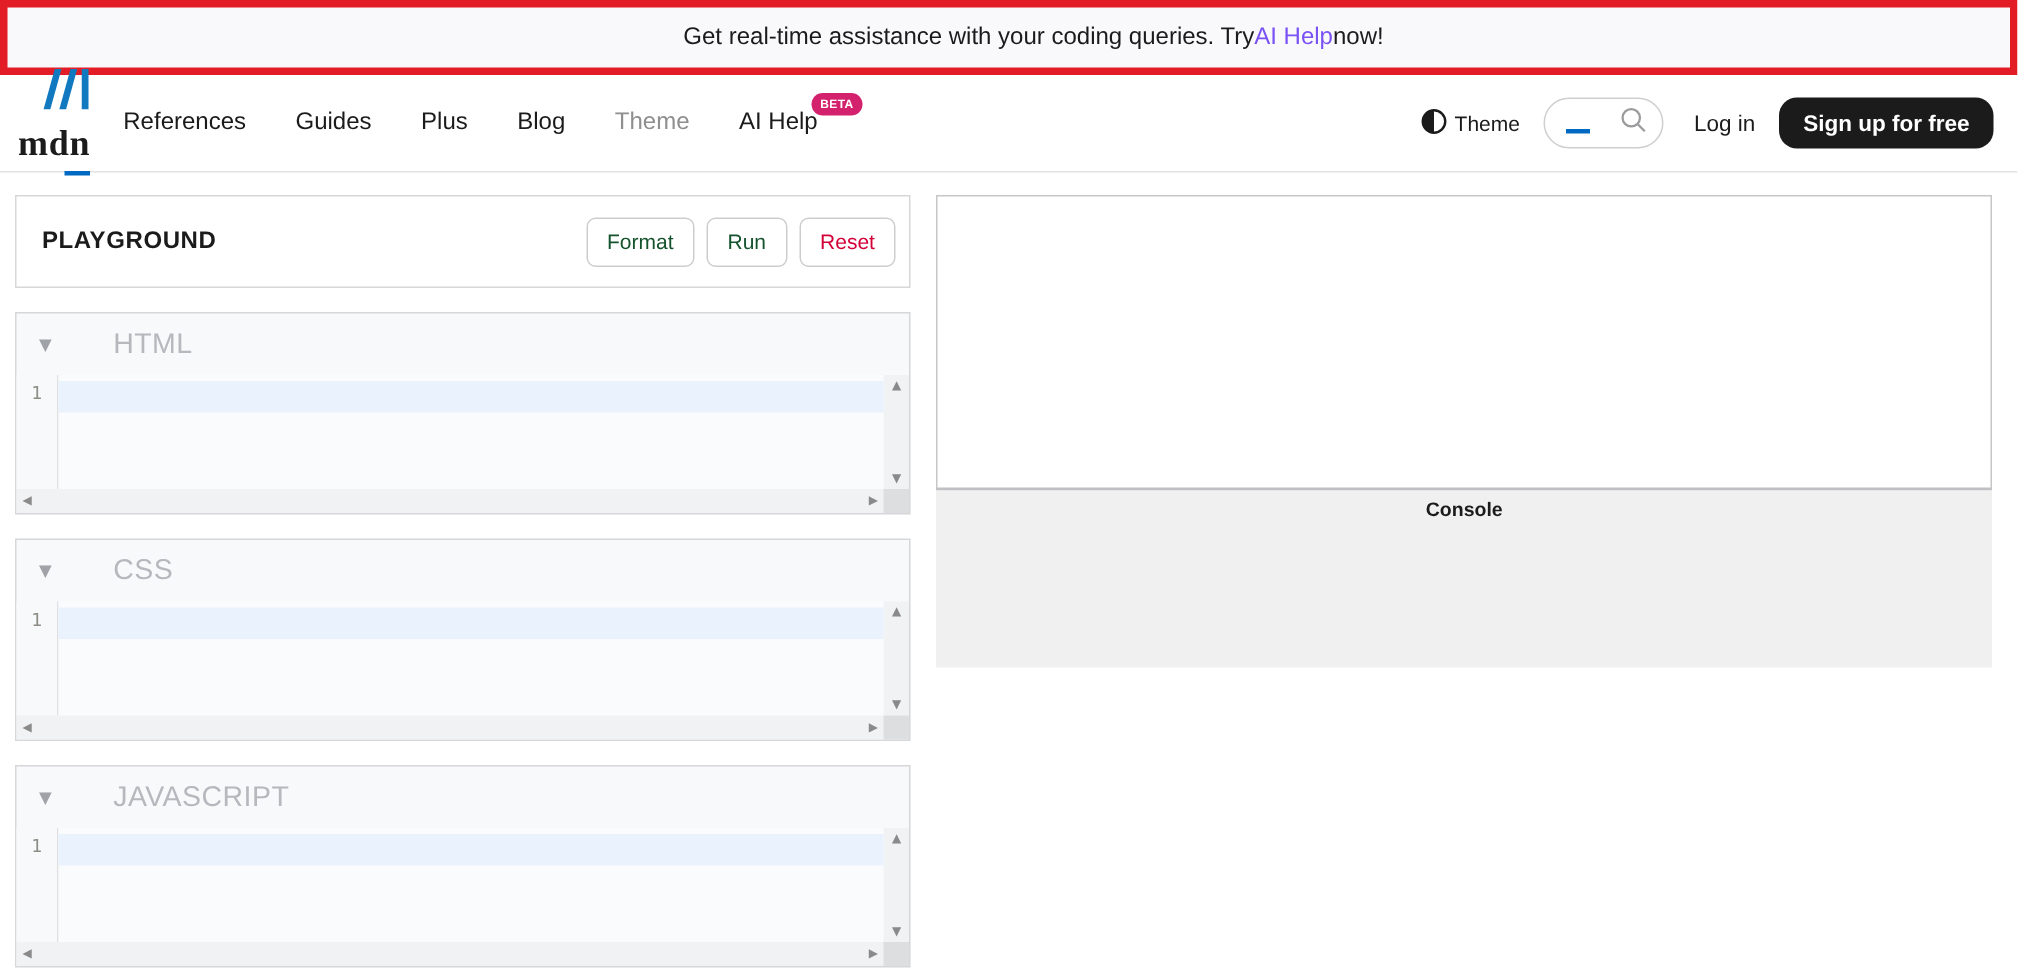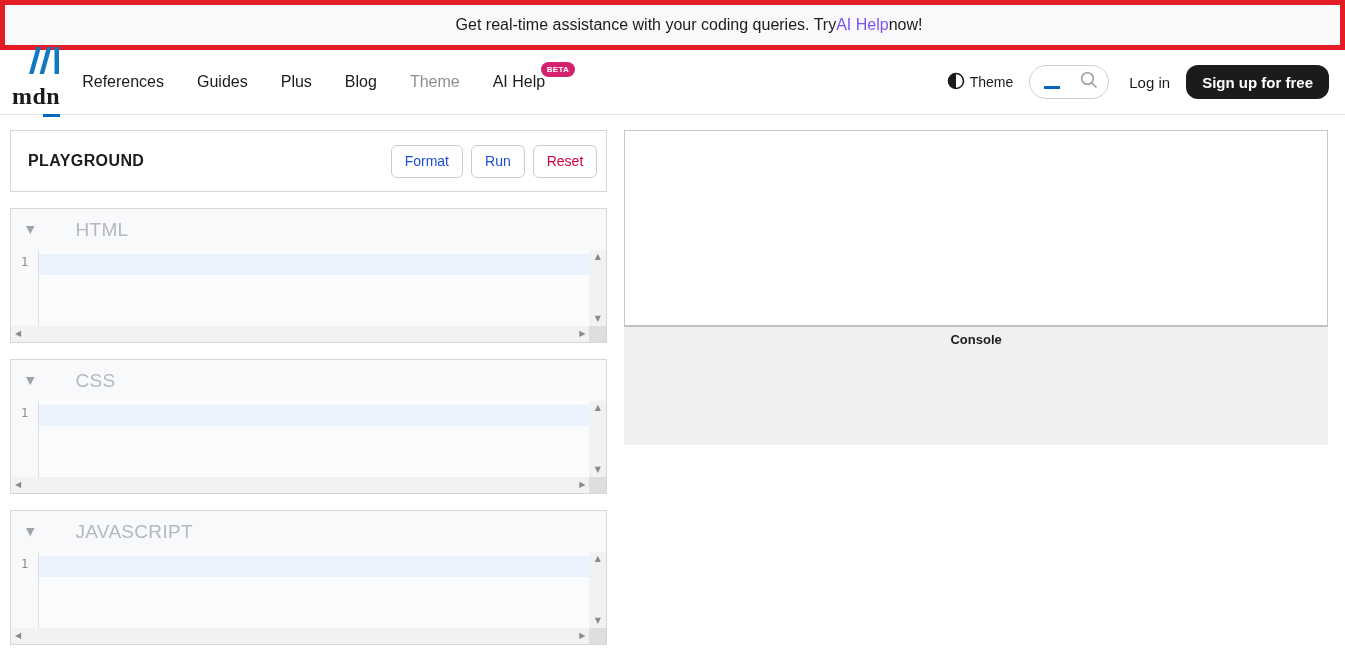--- a/index.html
+++ b/index.html
@@ -42,21 +42,21 @@
   .left-col { width: 651px; }
   .right-col { width: 767px; }
 
   
   .toolbar { border: 1px solid #d7d7d9; background: #fff; height: 62px;
     display: flex; align-items: center; justify-content: space-between;
     padding: 0 9px 0 17px; margin-bottom: 16px; }
   .toolbar-title { font-size: 16px; font-weight: bold; letter-spacing: 0.4px; }
   .toolbar-actions { display: flex; gap: 8px; }
   .tb-btn { background: #fff; border: 1px solid #cdcdcf; border-radius: 6px;
-    height: 33px; padding: 0 13px; font-size: 14px; color: #1d4ed8;
+    height: 33px; padding: 0 13px; font-size: 14px; color: #14532d;
     font-family: "Liberation Sans", sans-serif; cursor: pointer; }
   .tb-btn.accent { color: #d30038; }
 
   
   .editor-box { border: 1px solid #d7d7d9; background: #f8f9fb; height: 135px;
     margin-bottom: 16px; display: flex; flex-direction: column; }
   .editor-header { height: 41px; display: flex; align-items: center; gap: 9px;
     padding-left: 15px; cursor: pointer; }
   .collapse-arrow { color: #9fa2a7; font-size: 11px; font-family: "DejaVu Sans", sans-serif; }
   .editor-label { color: #b5b8bd; font-size: 19px; letter-spacing: 0.3px; margin-left: 32px; }

